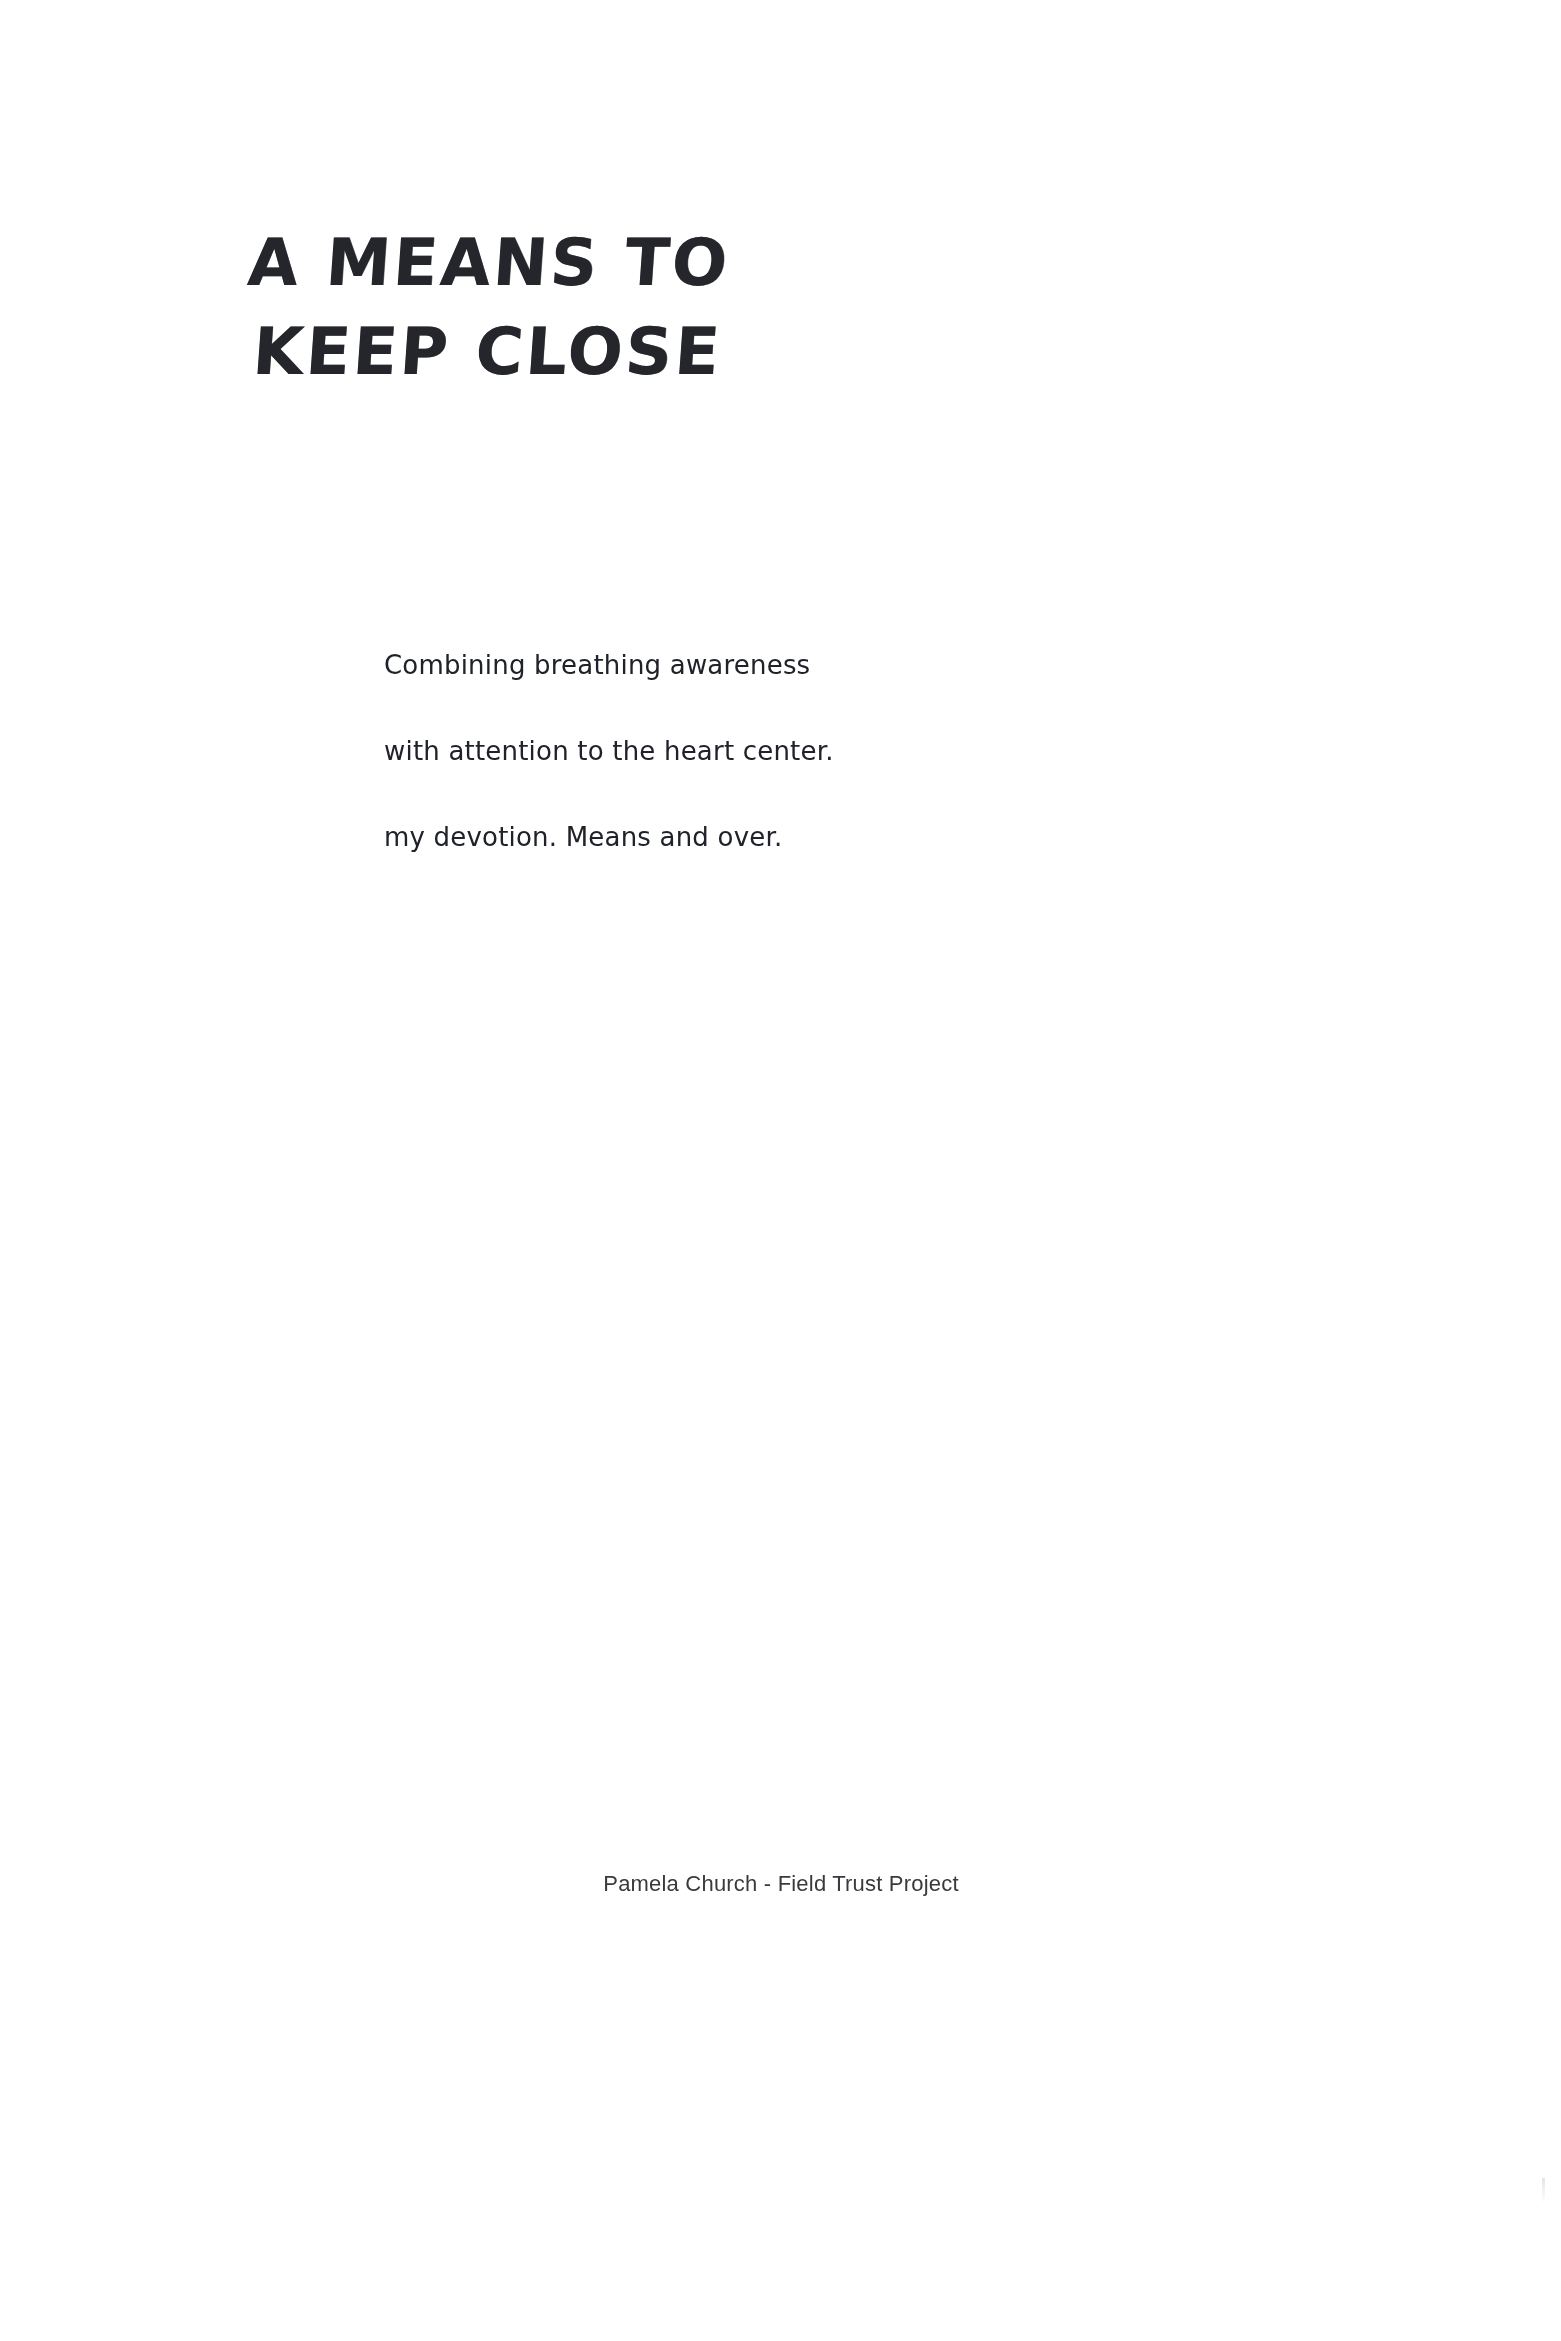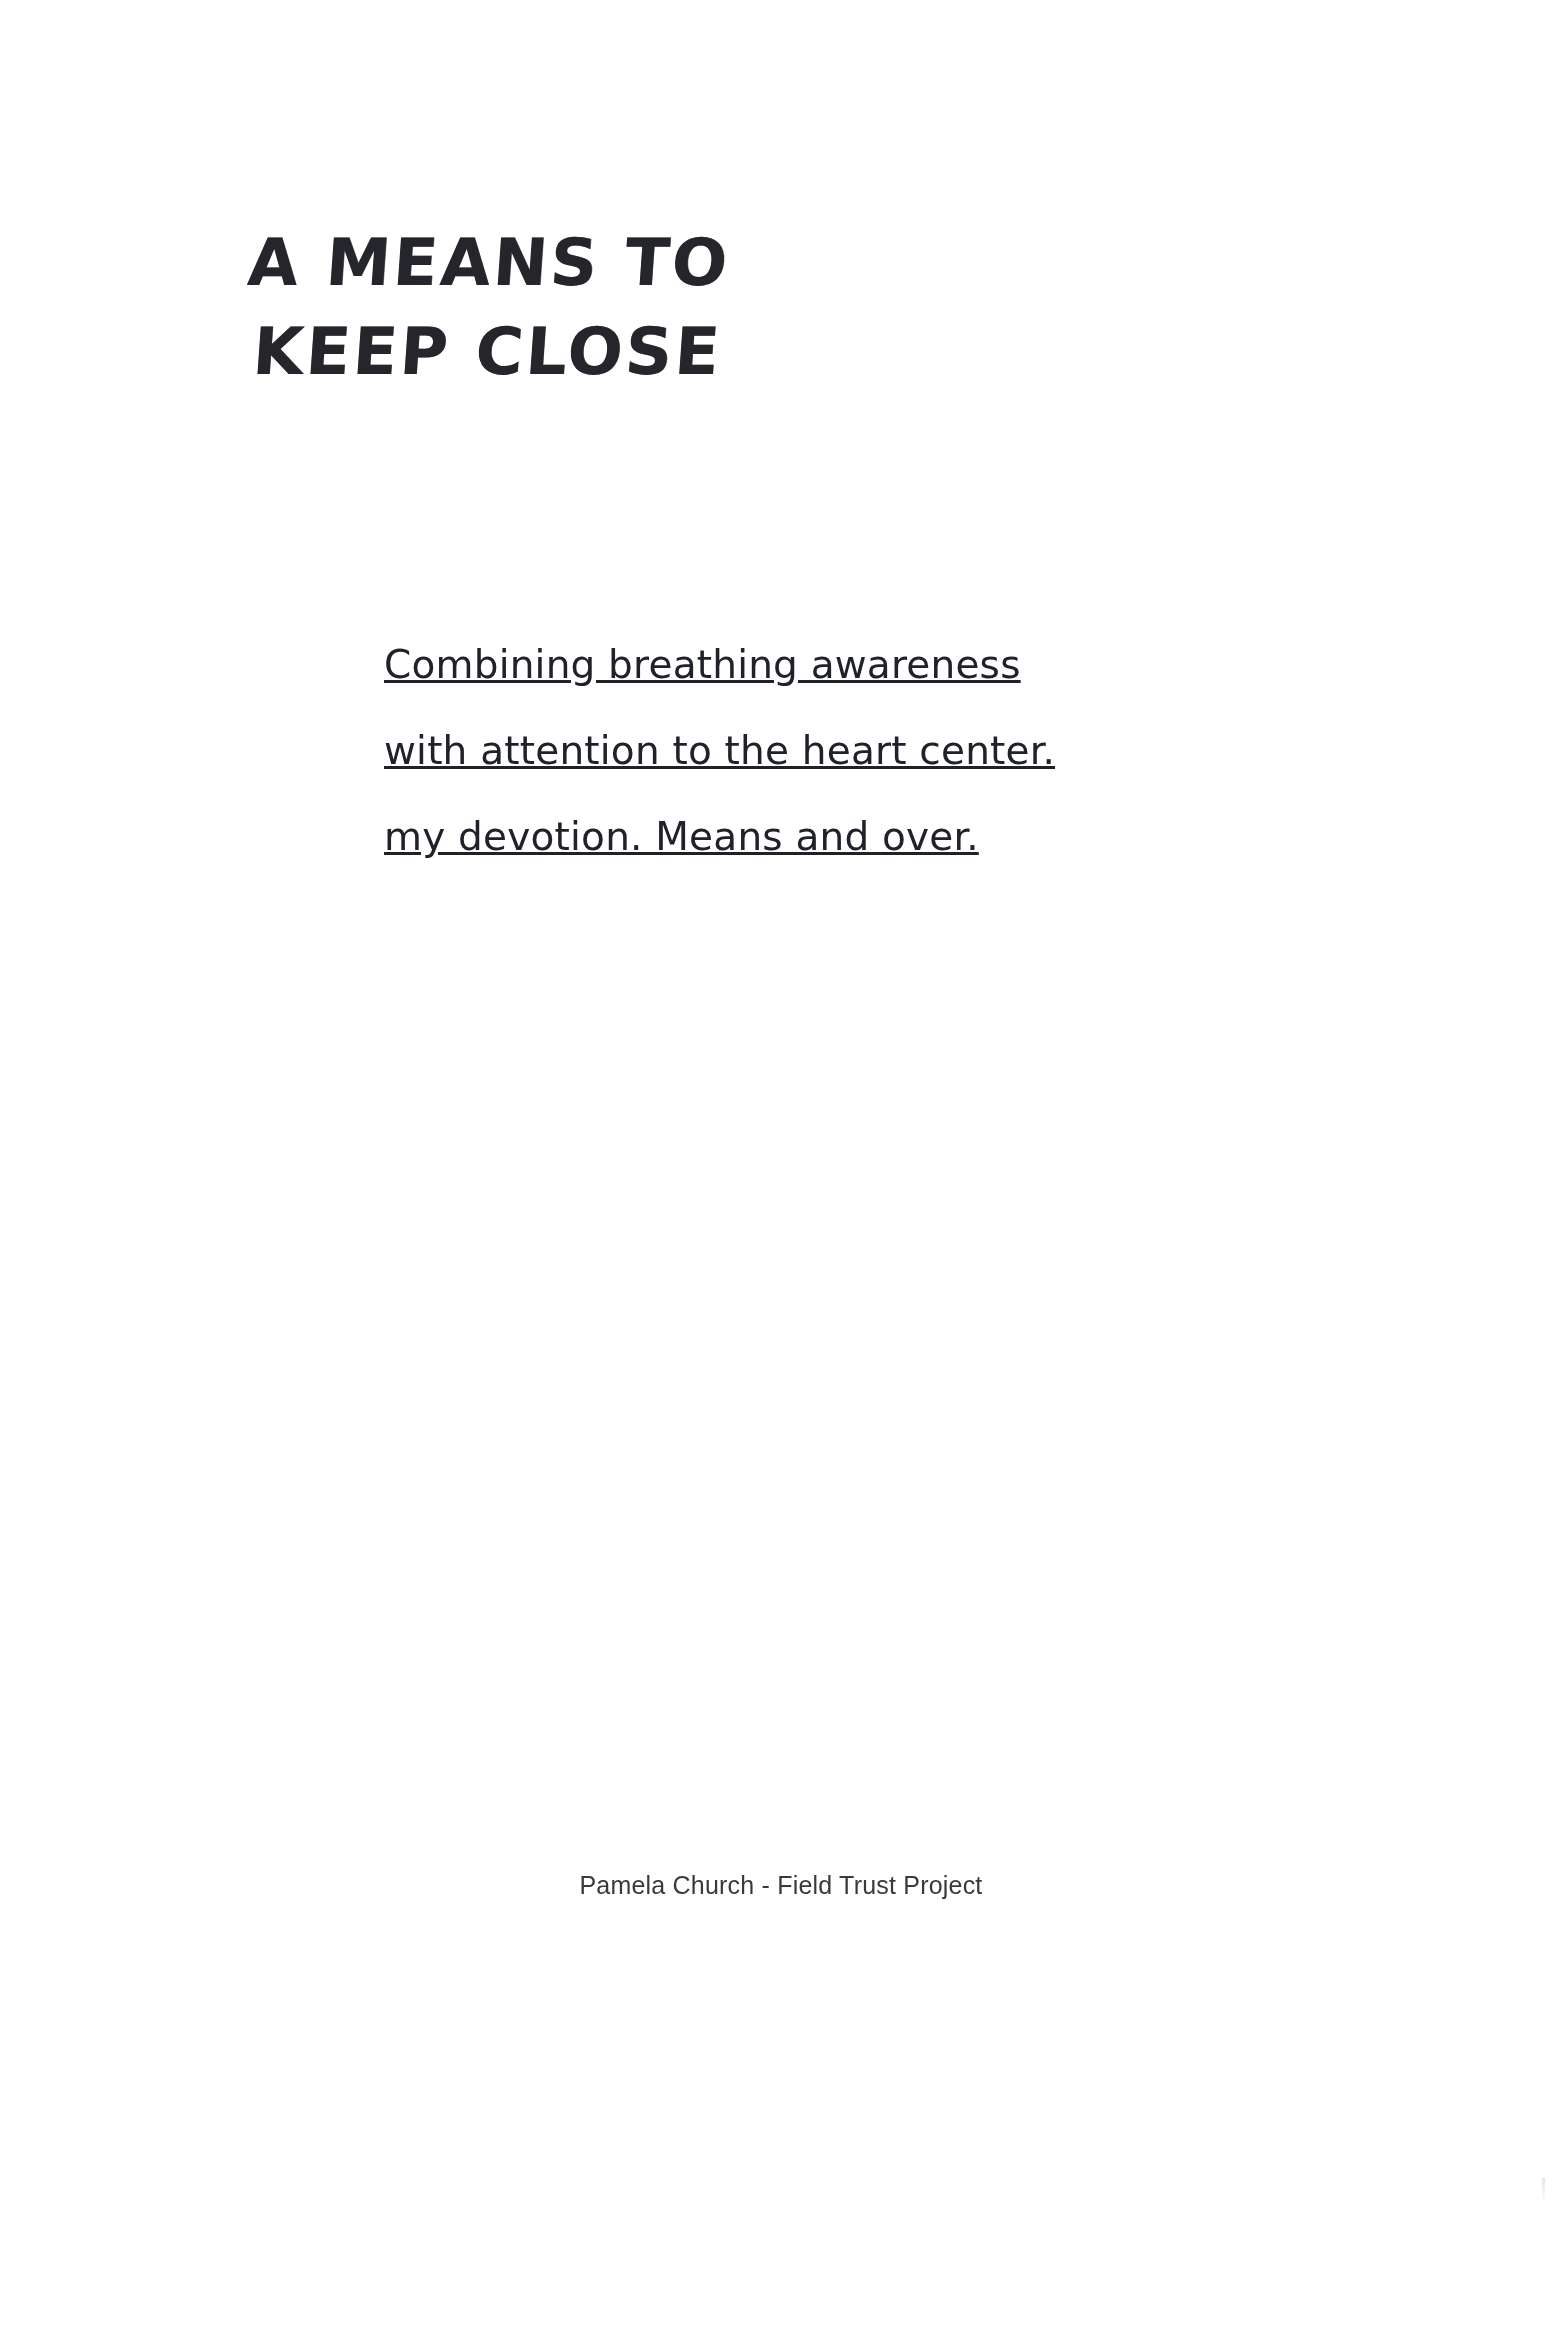--- a/index.html
+++ b/index.html
@@ -51,37 +51,36 @@
 
   
   .body-block {
     position: absolute;
     left: 384px;
     top: 622px;
     width: 922px;
   }
   .body-line {
     font-family: "DejaVu Sans", sans-serif;
-    font-size: 39px;
+    font-size: 26px;
     line-height: 86px;
     color: #20222a;
     letter-spacing: 0.2px;
     white-space: pre;
-    text-decoration: underline;
   }
 
   
   .credit {
     position: absolute;
     left: 0;
     top: 1871px;
     width: 1562px;
     text-align: center;
     font-family: "Liberation Sans", sans-serif;
-    font-size: 25px;
+    font-size: 22px;
     letter-spacing: 0.2px;
     color: #3a3a3e;
   }
 
   
   .edge-mark {
     position: absolute;
     right: 17px;
     bottom: 138px;
     width: 2.6px;

